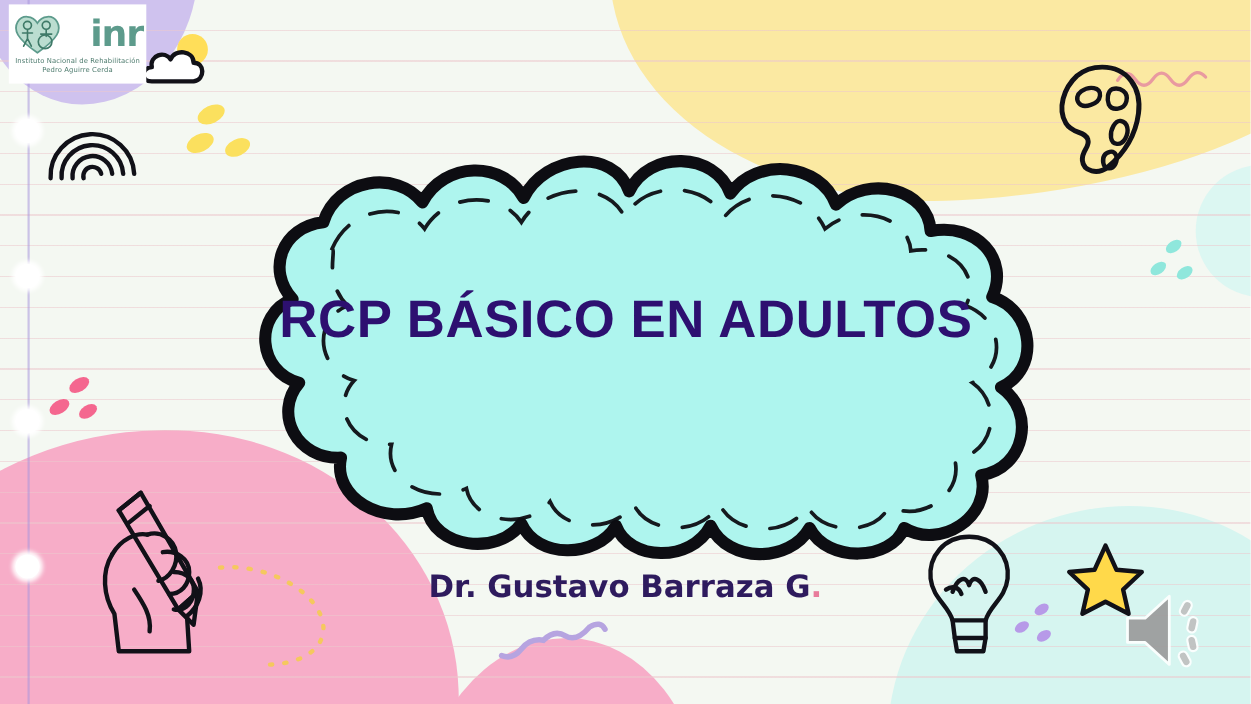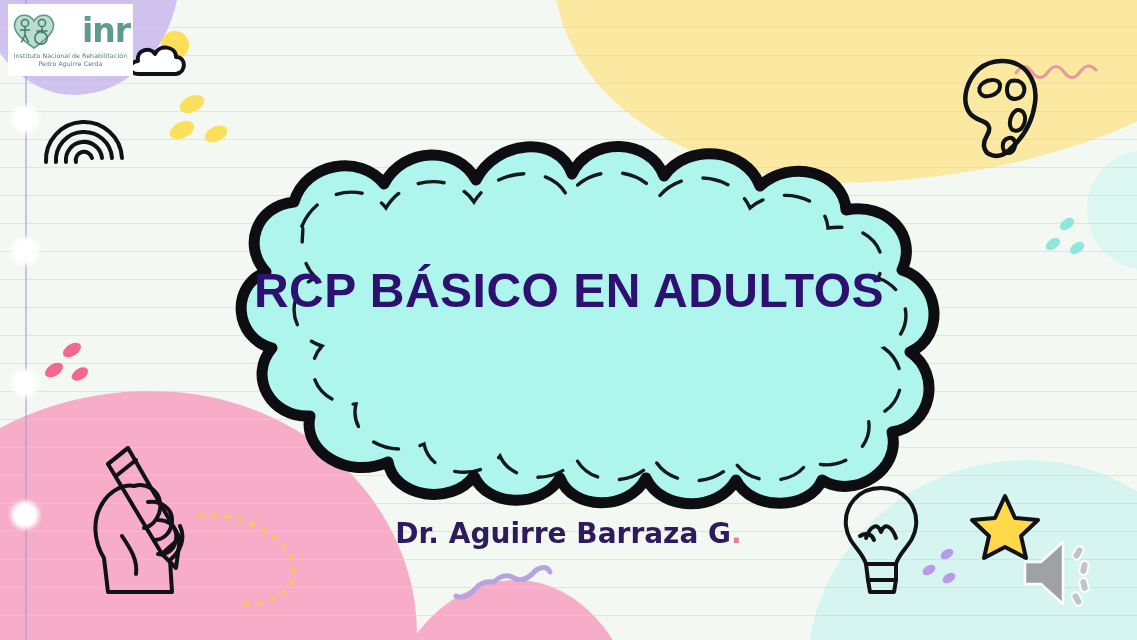--- a/index.html
+++ b/index.html
@@ -301,21 +301,21 @@
                  C304 342 254 336 248 304
                  C212 320 172 296 180 264
                  C144 266 124 230 146 206
                  C112 196 108 150 140 138
                  C118 116 130 88 126 86 Z"></path>
       </g>
     </svg>
     <div class="title-text">RCP BÁSICO EN ADULTOS</div>
   </div>
 
-  <div class="subtitle"><span>Dr. Aguirre Barraza G</span><span class="dot">.</span></div>
+  <div class="subtitle"><span>Dr. Gustavo Barraza G</span><span class="dot">.</span></div>
 
   <svg class="doodle doodle-front" style="left:76px; bottom:38px;" width="140" height="160" viewBox="0 0 140 160">
     <g fill="none" stroke="#111118" stroke-width="4" stroke-linejoin="round" stroke-linecap="round">
       <path d="M32 22 L52 6 L104 96 L86 112 Z"></path>
       <path d="M32 22 L52 6"></path>
       <path d="M40 34 L60 18"></path>
       <path d="M86 112 L104 96 L100 126 Z"></path>
       <path d="M26 62 C16 78 18 100 28 116 L32 150 L96 150 L94 118
                C104 110 110 96 104 84"></path>
       <path d="M58 44 C70 40 82 48 84 60 C86 72 78 84 68 86"></path>

